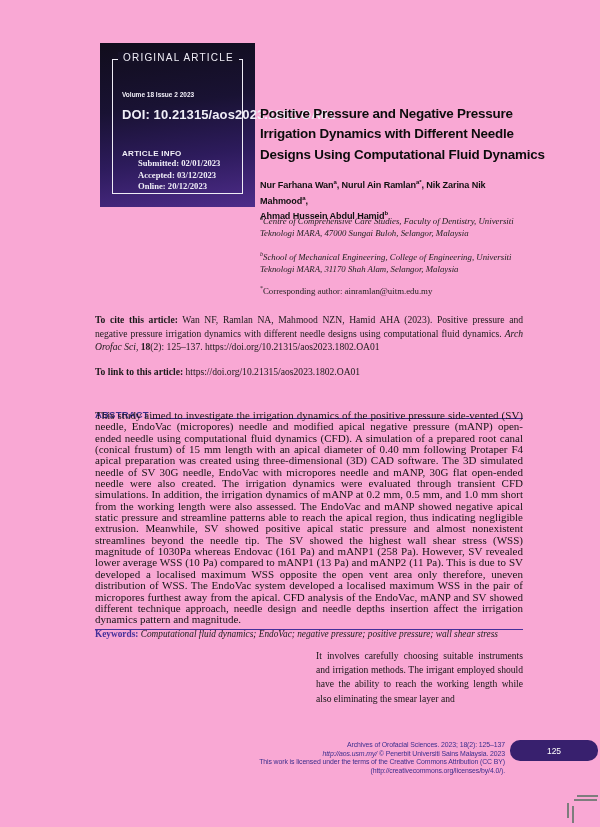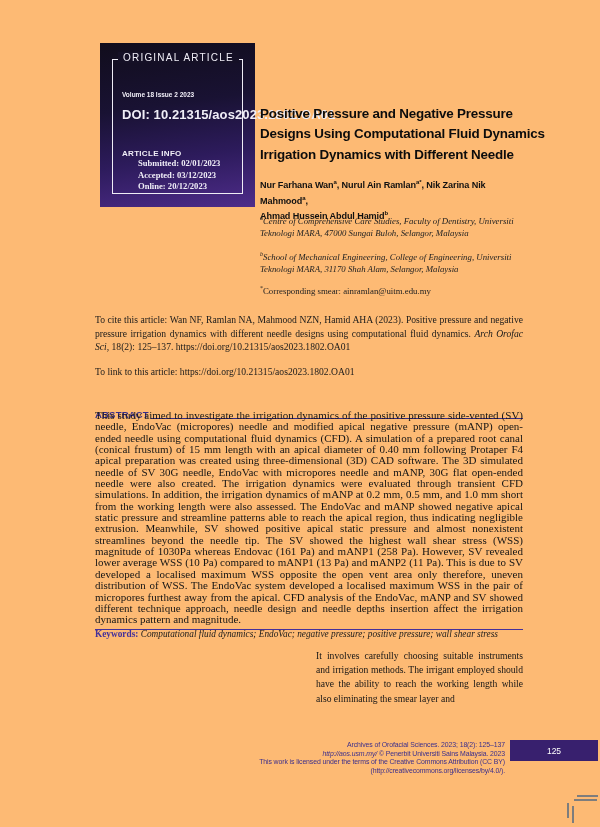--- a/index.html
+++ b/index.html
@@ -1,19 +1,19 @@
 <!DOCTYPE html>
 <html><head>
 <meta charset="utf-8">
 <style>
   * { margin:0; padding:0; box-sizing:border-box; }
   html,body { background:#e8e8e8; }
   .page {
     position:relative; width:600px; height:827px; margin:0 auto;
-    background:#fdba74; overflow:hidden;
+    background:#f9a8d4; overflow:hidden;
     font-family:"Liberation Serif", serif; color:#1a1a1a;
   }
 
   
   .info-box {
     position:absolute; left:100px; top:43px; width:155px; height:164px;
     background:linear-gradient(172deg, #110d1c 0%, #191233 38%, #2d1b5c 68%, #4e2c8a 100%);
     color:#f0eef7;
   }
   .info-frame {
@@ -48,21 +48,21 @@
   
   .affil-block { position:absolute; left:260px; top:212px; width:278px;
     font-family:"Liberation Serif", serif; font-style:italic; font-size:8.8px; line-height:12px; color:#222; }
   .affil { margin-bottom:9px; }
   .corresp { position:absolute; left:260px; top:285px; width:278px;
     font-family:"Liberation Serif", serif; font-size:8.8px; color:#222; }
 
   
   .cite-block { position:absolute; left:95px; top:313px; width:428px;
     font-size:9.6px; line-height:13.6px; text-align:justify; }
-  .bold { font-weight:normal; }
+  .bold { font-weight:bold; }
   .italic { font-style:italic; }
   .link-block { position:absolute; left:95px; top:366px; width:428px; font-size:9.6px; }
 
   
   .abstract-head { position:absolute; left:95px; top:394px; width:428px;
     display:flex; align-items:flex-end; }
   .abstract-head .hd {
     font-family:"Liberation Sans", sans-serif; font-weight:bold; font-size:9.5px;
     letter-spacing:0.2px; color:#372c86;margin-top:15px;
   }
@@ -81,21 +81,21 @@
     font-size:11px; letter-spacing:-0.2px; color:#0c0c0c; margin-bottom:12px; }
   .col-text { font-size:9.6px; line-height:14.2px; text-align:justify; color:#151515; }
   .col-right { position:absolute; left:316px; top:649px; width:207px; }
 
   
   .footer-text { position:absolute; left:95px; top:741px; width:410px;
     text-align:right; font-family:"Liberation Sans", sans-serif;
     font-size:6.9px; line-height:8.6px; color:#3b2e8c; letter-spacing:-0.1px; }
   .page-box { position:absolute; left:510px; top:740px; width:88px; height:21px;
     background:#38206e; color:#ffffff; font-family:"Liberation Sans", sans-serif;
-    font-size:8.5px; display:flex; align-items:center; justify-content:center; }
+    font-size:8.5px; display:flex; align-items:center; justify-content:center;border-radius:10px; }
 
   
   .mark { position:absolute; background:#7d7d7d; }
   .mark-h1 { left:577px; top:795px; width:21px; height:1.5px; }
   .mark-h2 { left:574px; top:799px; width:23px; height:2px; }
   .mark-v1 { left:567px; top:803px; width:2px; height:15px; }
   .mark-v2 { left:572px; top:806px; width:1.5px; height:17px; }
 </style>
 </head>
 <body>
@@ -111,34 +111,34 @@
       <div class="info-label">ARTICLE INFO</div>
       <div class="info-date">Submitted: 02/01/2023</div>
       <div class="info-date">Accepted: 03/12/2023</div>
       <div class="info-date">Online: 20/12/2023</div>
     </div>
   </div>
 
   <div class="title-block">
     <h1 class="article-title">
       <div>Positive Pressure and Negative Pressure</div>
+      <div>Irrigation Dynamics with Different Needle</div>
       <div>Designs Using Computational Fluid Dynamics</div>
-      <div>Irrigation Dynamics with Different Needle</div>
     </h1>
     <div class="authors">
       <div><span>Nur Farhana Wan</span><sup>a</sup><span>, </span><span>Nurul Ain Ramlan</span><sup>a*</sup><span>, </span><span>Nik Zarina Nik Mahmood</span><sup>a</sup><span>,</span></div>
       <div><span>Ahmad Hussein Abdul Hamid</span><sup>b</sup></div>
     </div>
   </div>
 
   <div class="affil-block">
     <div class="affil"><sup>a</sup><span>Centre of Comprehensive Care Studies, Faculty of Dentistry, Universiti Teknologi MARA, 47000 Sungai Buloh, Selangor, Malaysia</span></div>
     <div class="affil"><sup>b</sup><span>School of Mechanical Engineering, College of Engineering, Universiti Teknologi MARA, 31170 Shah Alam, Selangor, Malaysia</span></div>
   </div>
-  <div class="corresp"><sup>*</sup><span>Corresponding smear: ainramlan@uitm.edu.my</span></div>
+  <div class="corresp"><sup>*</sup><span>Corresponding author: ainramlan@uitm.edu.my</span></div>
 
   <div class="cite-block">
     <span class="bold">To cite this article:</span><span> Wan NF, Ramlan NA, Mahmood NZN, Hamid AHA (2023). Positive pressure and negative pressure irrigation dynamics with different needle designs using computational fluid dynamics. </span><span class="italic">Arch Orofac Sci</span><span>, </span><span class="bold">18</span><span>(2): 125–137. https://doi.org/10.21315/aos2023.1802.OA01</span>
   </div>
 
   <div class="link-block">
     <span class="bold">To link to this article:</span><span> https://doi.org/10.21315/aos2023.1802.OA01</span>
   </div>
 
   <div class="abstract-head">

